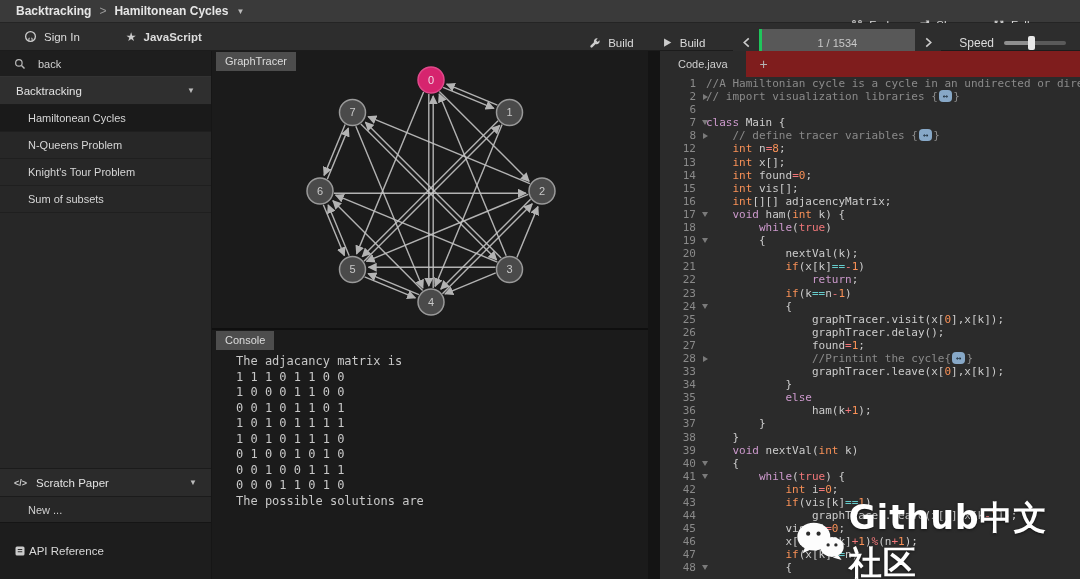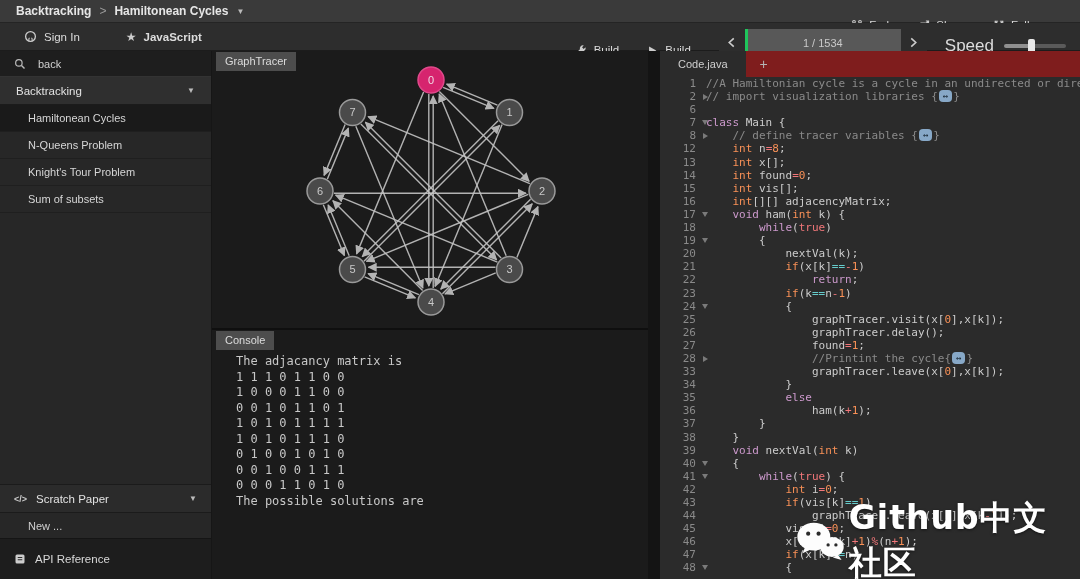--- a/index.html
+++ b/index.html
@@ -14,49 +14,49 @@
   .crumb .sep{color:#9a9a9a;font-weight:normal;}
   .hdr-actions{display:flex;align-items:center;gap:26px;}
   .hdr-btn{display:flex;align-items:center;gap:6px;font-size:11.5px;color:#d8d8d8;cursor:pointer;margin-top:28px;}
   .icon-svg{display:inline-block;vertical-align:middle;}
 
   
   .toolbar{top:23px;left:0;right:0;height:28px;background:#2d2d2d;border-bottom:1px solid #1c1c1c;
            display:flex;align-items:center;box-sizing:border-box;}
   .tb-left{display:flex;align-items:center;gap:46px;padding-left:24px;}
   .tb-item{display:flex;align-items:center;gap:7px;font-size:11.5px;color:#dcdcdc;cursor:pointer;}
-  .tb-right{margin-left:auto;display:flex;align-items:flex-end;height:100%;margin-top:12px;}
+  .tb-right{margin-left:auto;display:flex;align-items:center;height:100%;margin-top:12px;}
   .tb-right .tb-item{margin-right:28px;}
   .step-btn{width:26px;height:100%;display:flex;align-items:center;justify-content:center;cursor:pointer;background:#2d2d2d;}
   .progress-bar{position:relative;width:156px;height:100%;background:#585858;display:flex;align-items:center;justify-content:center;
                 font-size:11px;color:#c9c9c9;cursor:pointer;}
   .progress-fill{position:absolute;left:0;top:0;bottom:0;width:3px;background:#1fc55b;}
   .speed-wrap{display:flex;align-items:center;gap:10px;margin:0 14px 0 18px;}
-  .speed-label{font-size:17px;color:#dcdcdc;}
+  .speed-label{font-size:12px;color:#dcdcdc;}
   .slider{position:relative;width:62px;height:14px;cursor:pointer;}
   .slider .track-l{position:absolute;left:0;top:5px;height:4px;width:28px;background:#8f8f8f;border-radius:2px;}
   .slider .track-r{position:absolute;right:0;top:5px;height:4px;width:34px;background:#5a5a5a;border-radius:2px;}
   .slider .handle{position:absolute;left:24px;top:0;width:7px;height:14px;background:#e8e8e8;border-radius:2px;}
 
   
   .sidebar{top:51px;left:0;width:212px;bottom:0;background:#272727;border-right:1px solid #161616;box-sizing:border-box;}
   .search-row{height:25px;background:#1e1e1e;border-bottom:1px solid #333;display:flex;align-items:center;gap:10px;padding:0 14px;}
   .search-input{background:transparent;border:none;outline:none;color:#cfcfcf;font-size:11px;width:150px;font-family:"Liberation Sans",sans-serif;}
   .cat-row{height:27px;background:#2f2f2f;border-bottom:1px solid #1b1b1b;display:flex;align-items:center;
            justify-content:space-between;padding:0 16px;font-size:11.5px;color:#e2e2e2;cursor:pointer;}
   .side-item{height:26px;display:flex;align-items:center;padding:0 16px 0 28px;font-size:11px;color:#d6d6d6;
              border-bottom:1px solid #1f1f1f;cursor:pointer;background:#272727;}
   .side-item.selected{background:#1a1a1a;}
   .side-bottom{position:absolute;left:0;right:0;bottom:0;}
   .scratch-row{height:27px;background:#2b2b2b;border-top:1px solid #1b1b1b;border-bottom:1px solid #1b1b1b;
                display:flex;align-items:center;gap:9px;padding:0 14px;font-size:11.5px;color:#e2e2e2;cursor:pointer;}
   .scratch-row .grow{flex:1;}
   .new-row{height:25px;display:flex;align-items:center;padding:0 16px 0 28px;font-size:11px;color:#cfcfcf;cursor:pointer;}
-  .api-row{height:24px;background:#1d1d1d;border-top:1px solid #151515;display:flex;align-items:center;gap:9px;
-           padding:8px 14px;font-size:11.5px;color:#d8d8d8;cursor:pointer;}
+  .api-row{height:24px;background:#1d1d1d;border-top:1px solid #151515;display:flex;align-items:center;gap:3px;
+           padding:16px 14px;font-size:11.5px;color:#d8d8d8;cursor:pointer;}
   .caret{font-size:8px;color:#bbb;}
 
   
   .graph-panel{left:212px;top:51px;width:436px;height:277px;background:#1b1b1b;overflow:hidden;}
   .console-panel{left:212px;top:328px;width:436px;bottom:0;background:#1b1b1b;border-top:2px solid #0f0f0f;overflow:hidden;}
   .panel-tab{display:inline-block;margin:0 0 0 4px;background:#4d4d4d;color:#dcdcdc;font-size:11px;
              padding:3px 9px 4px 9px;cursor:default;}
   .graph-svg{position:absolute;left:0;top:0;}
   .console-body{padding:4px 0 0 24px;font-family:"DejaVu Sans Mono",monospace;font-size:12px;
                 line-height:15.5px;color:#c8c8c8;white-space:pre;}

